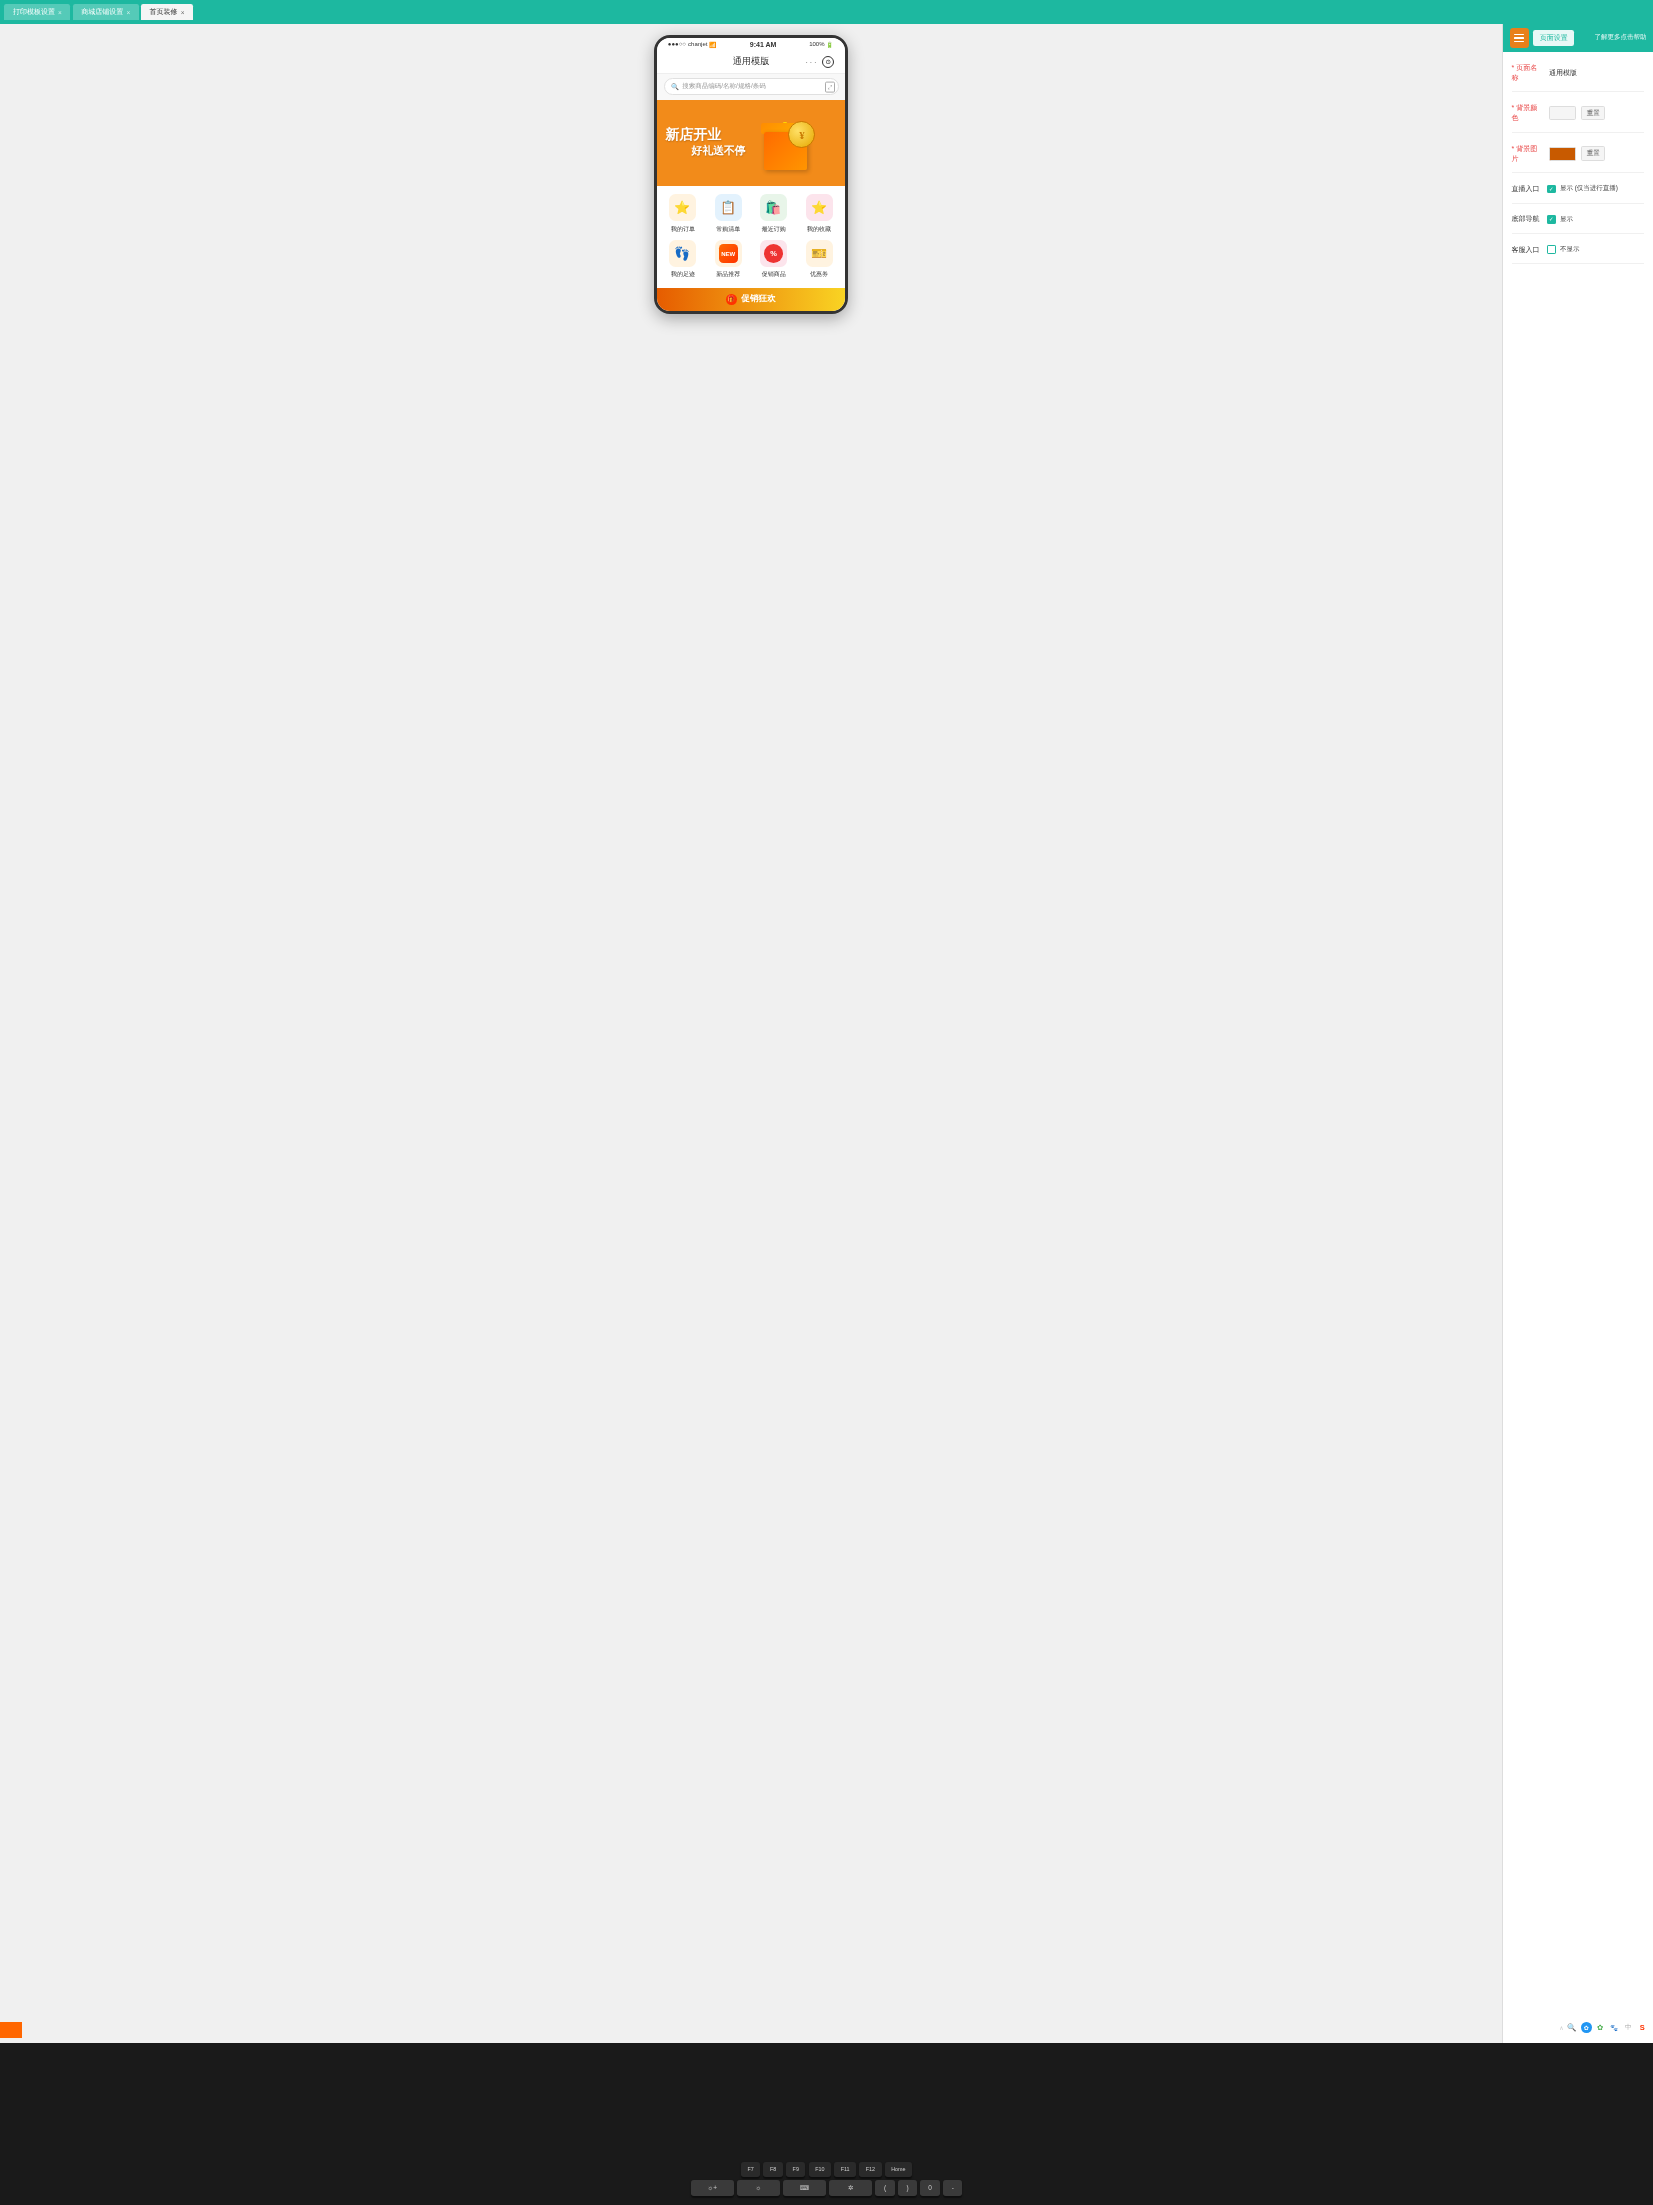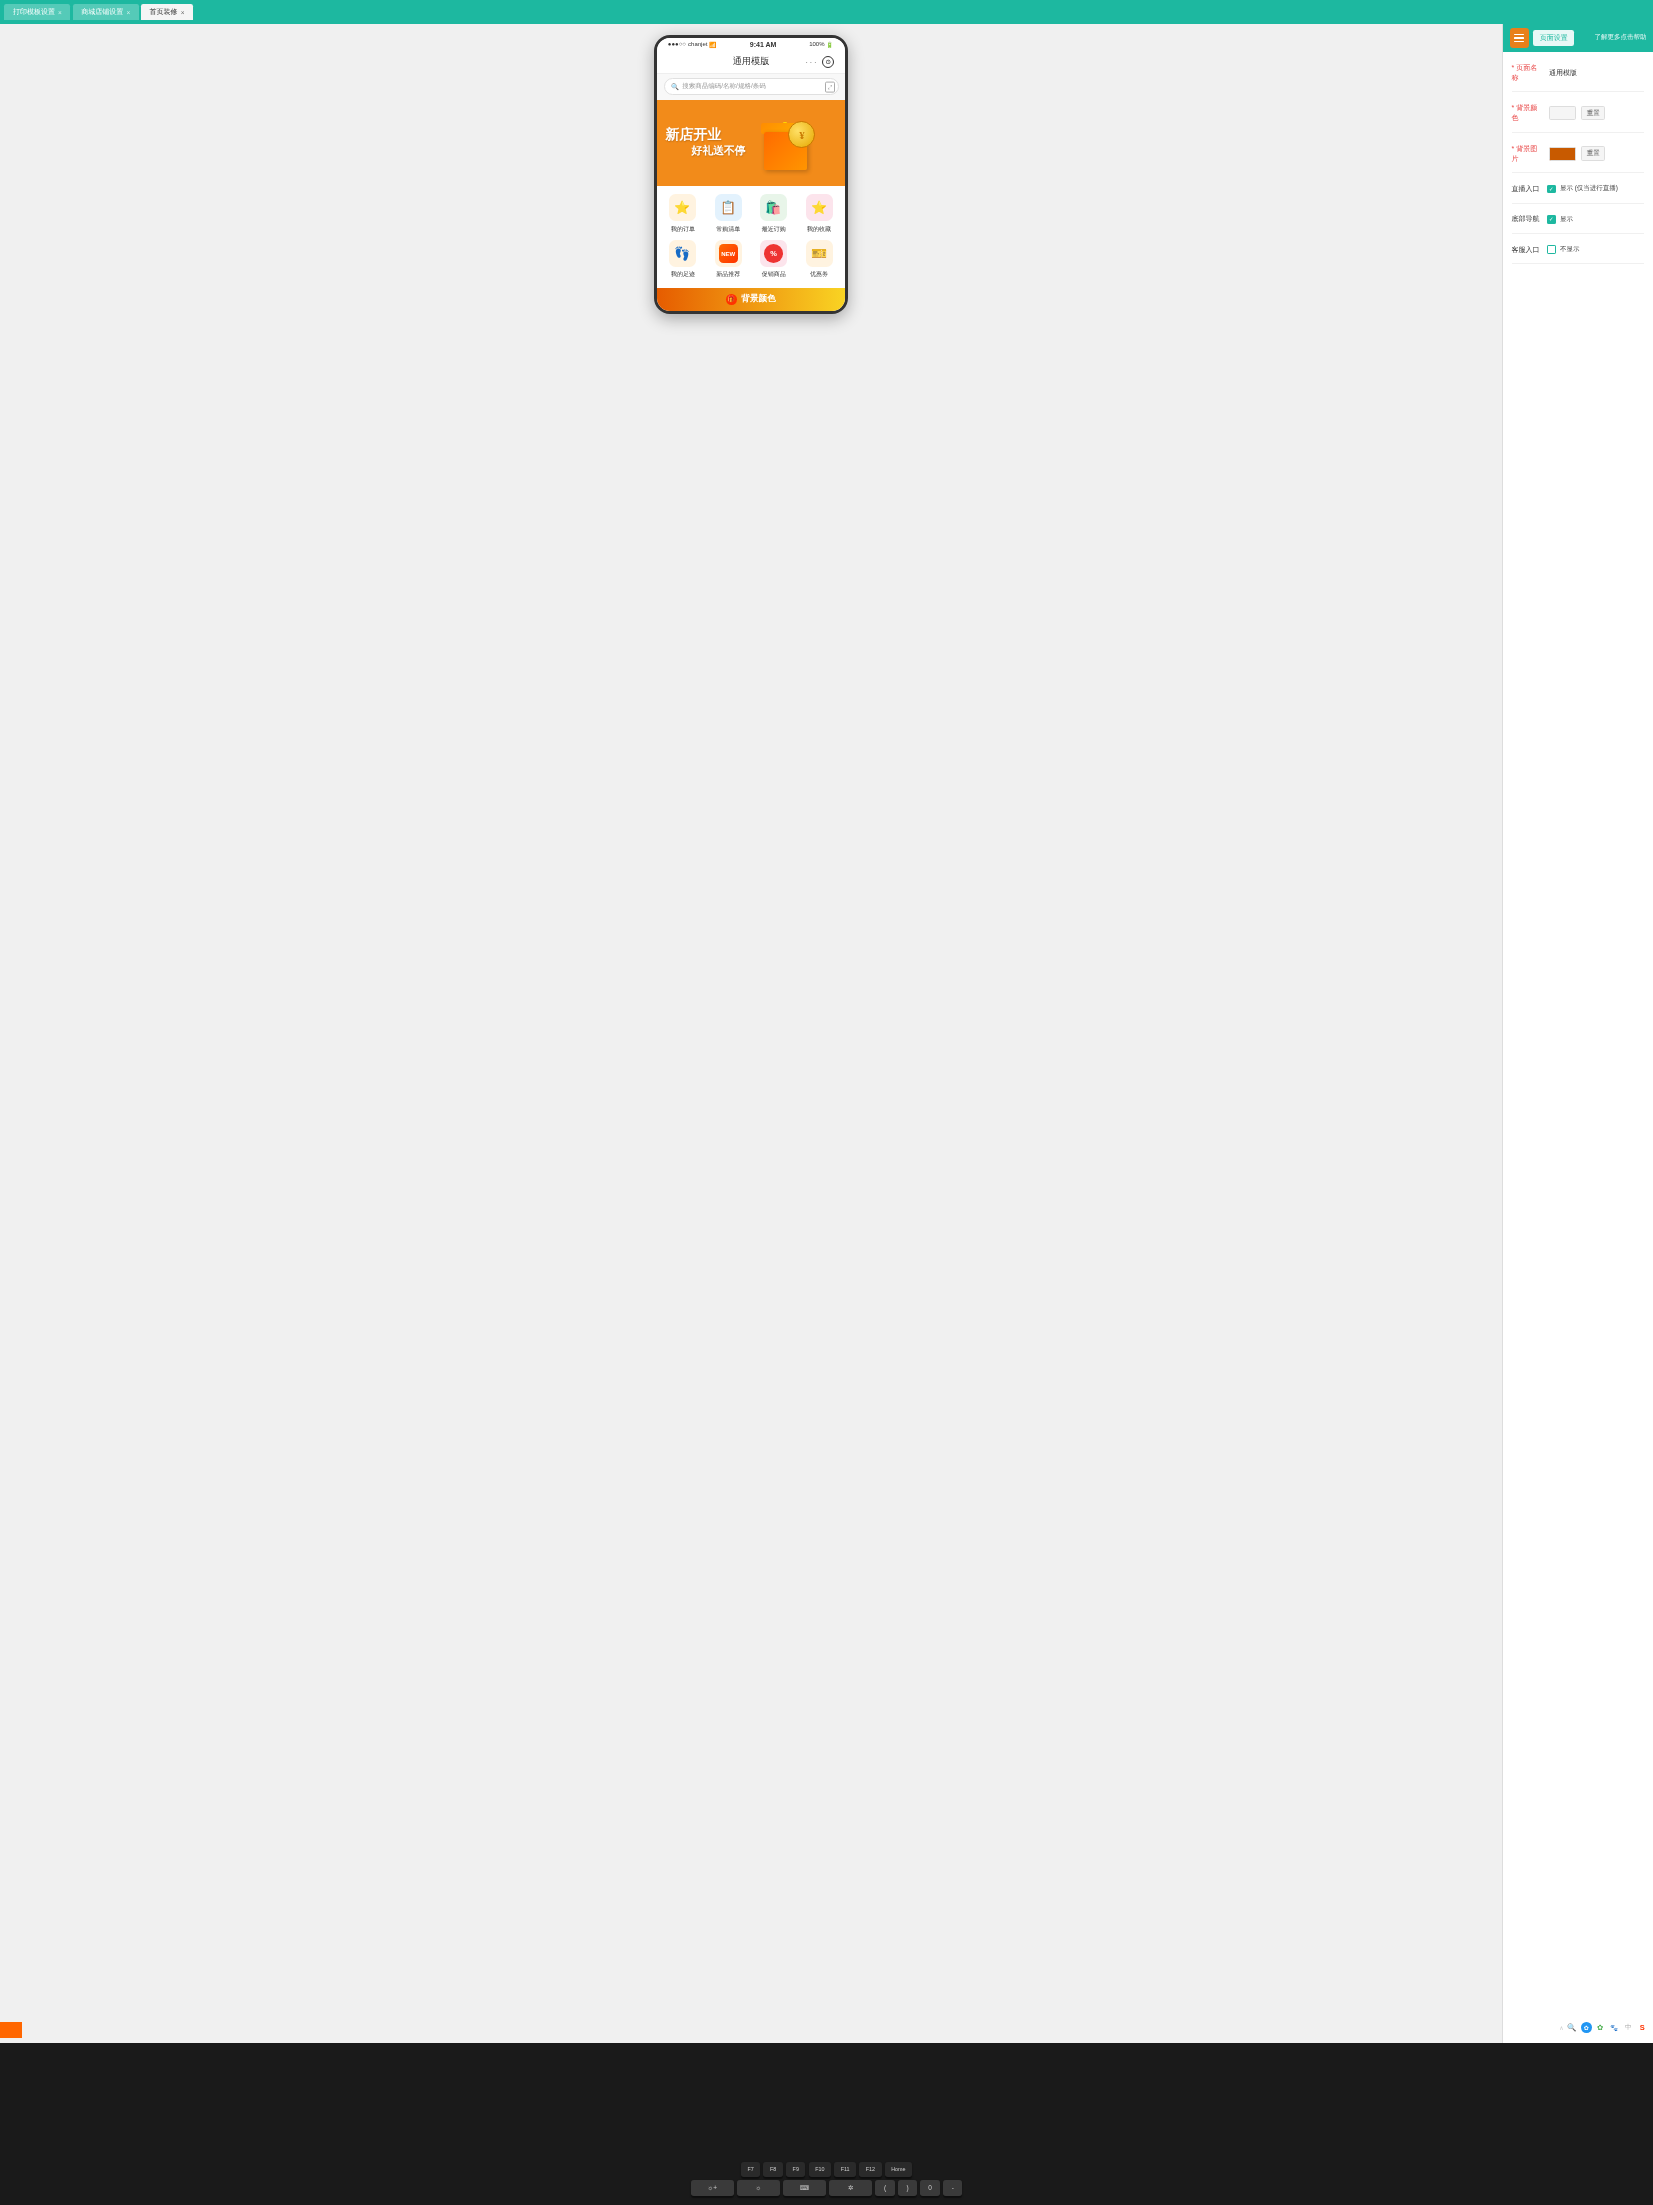--- a/index.html
+++ b/index.html
@@ -651,21 +651,21 @@
               <div class="menu-icon orange-bg">
                 <span>🎫</span>
               </div>
               <span class="menu-label">优惠券</span>
             </div>
           </div>
         </div>
 
         <div class="promo-bar">
           <span class="promo-icon">🎁</span>
-          <span>背景颜色</span>
+          <span>促销狂欢</span>
         </div>
 
       </div>
     </div>
 
     <div class="settings-panel">
 
       <div class="panel-top-bar">
         <div class="hamburger-btn">
           <div class="hamburger-line"></div>

